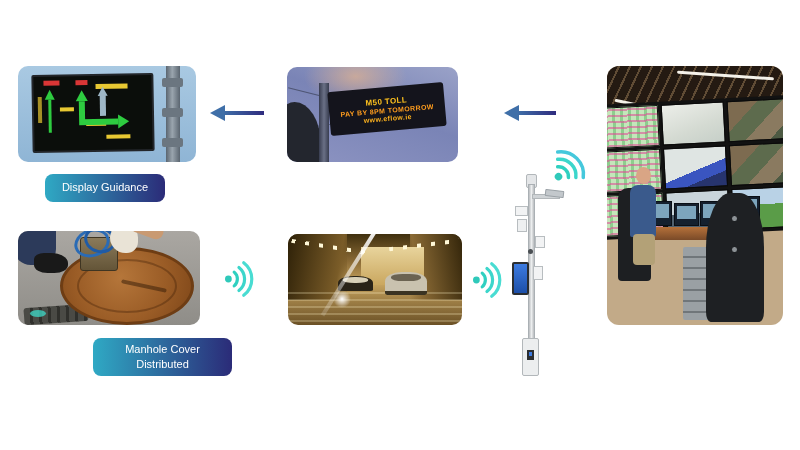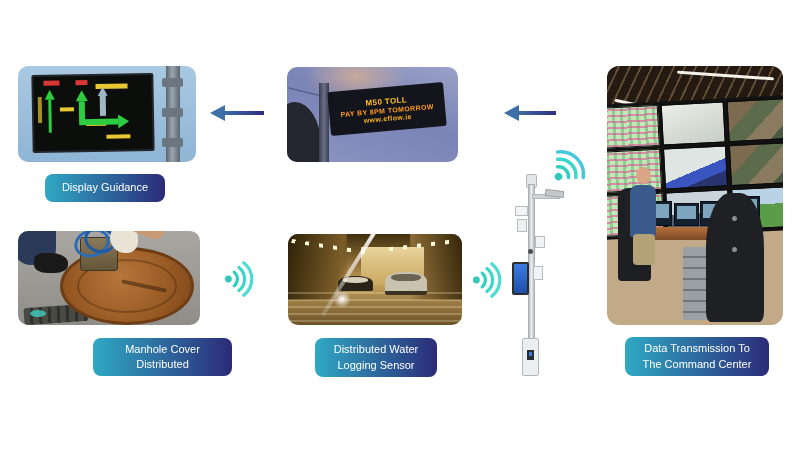--- a/index.html
+++ b/index.html
@@ -293,22 +293,14 @@
     <div class="arrow-shaft"></div>
   </div>
 
   <div class="pill" style="left:45px;top:174px;width:120px;height:28px;">
     <span>Display Guidance</span>
   </div>
   <div class="pill" style="left:45px;top:338px;width:139px;height:38px;margin-left:48px;">
     <span>Manhole Cover</span>
     <span>Distributed</span>
   </div>
-  <div class="pill" style="left:315px;top:338px;width:122px;height:39px;">
-    <span>Distributed Water</span>
-    <span>Logging Sensor</span>
-  </div>
-  <div class="pill" style="left:625px;top:337px;width:144px;height:39px;">
-    <span>Data Transmission To</span>
-    <span>The Command Center</span>
-  </div>
 
 </div>
 
 </body></html>

